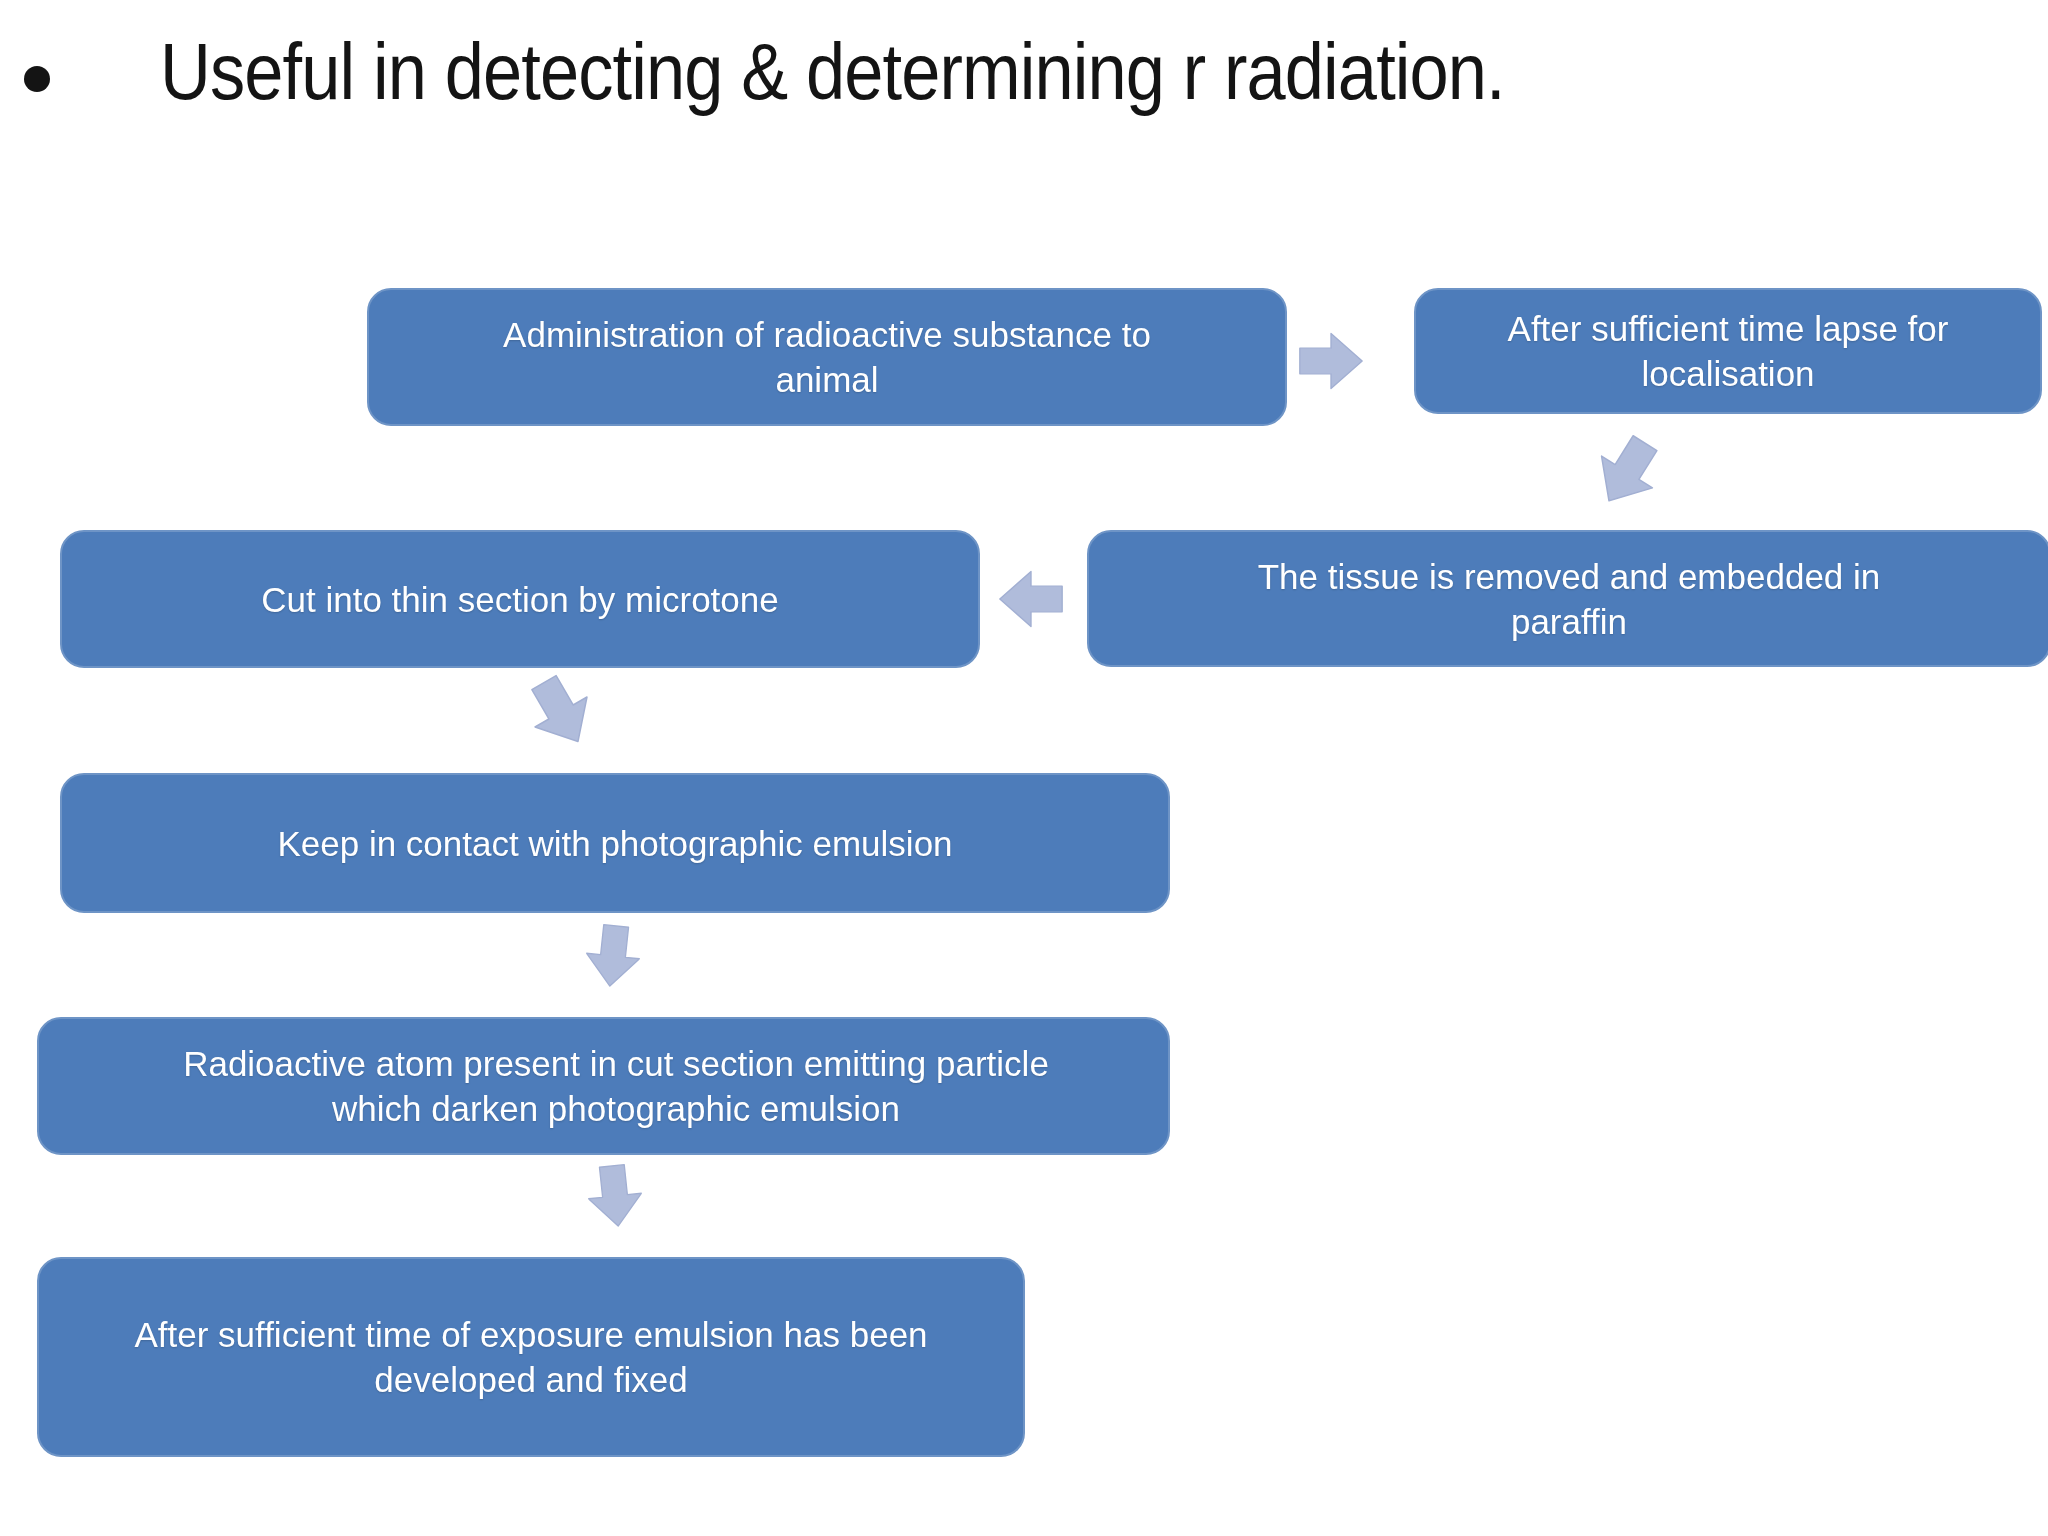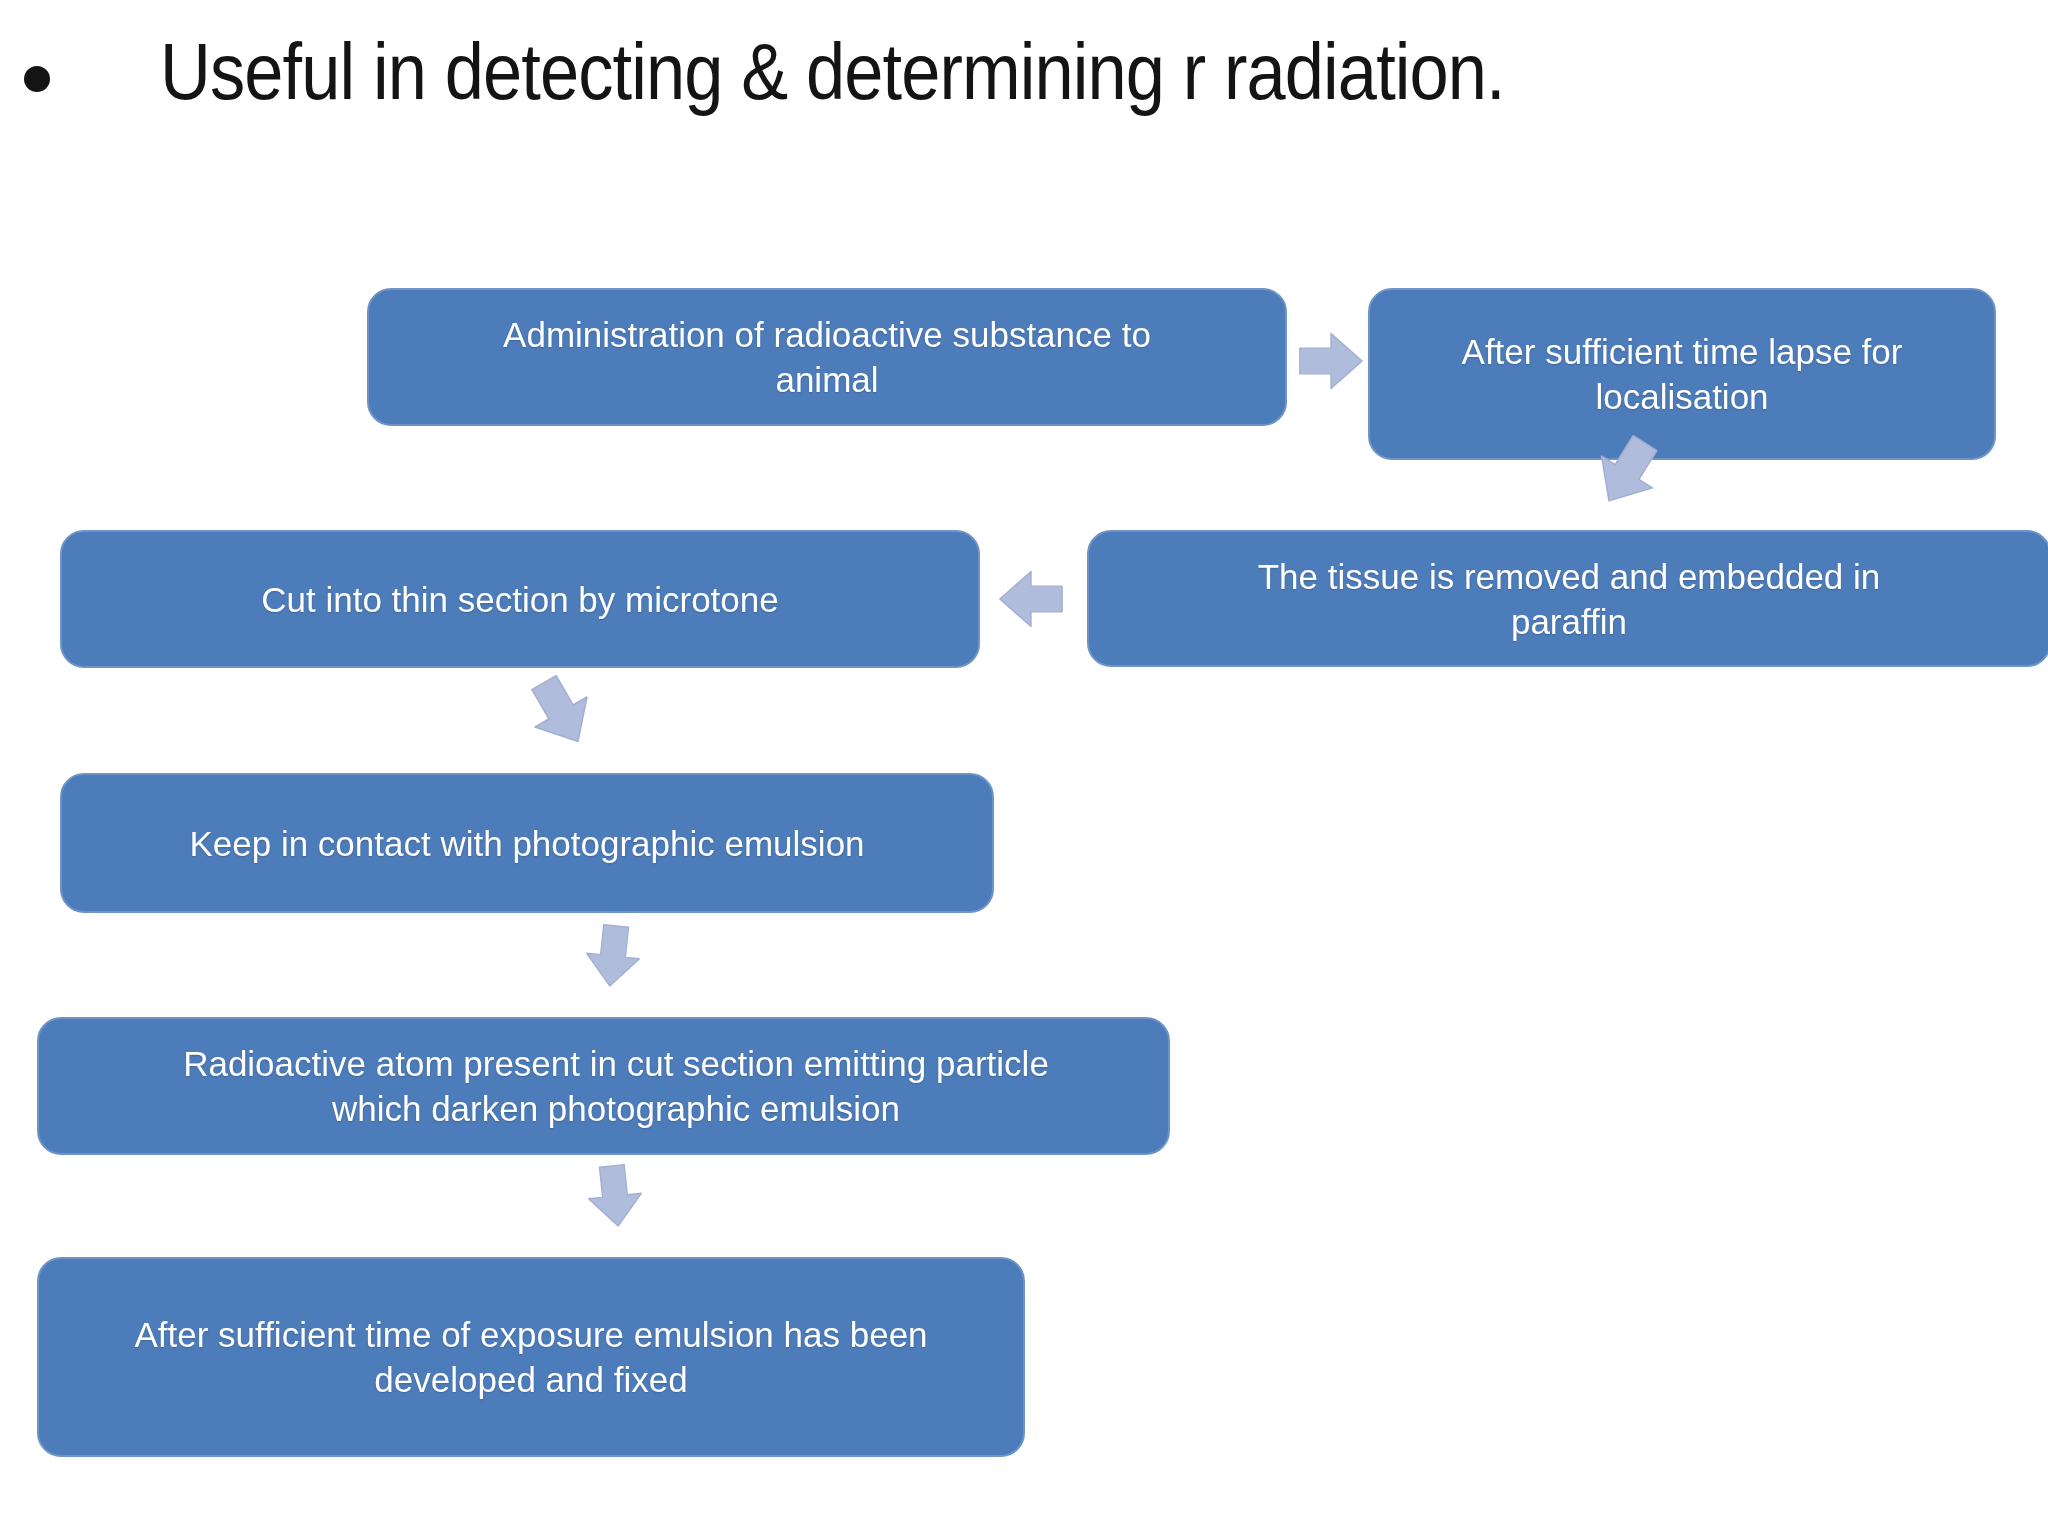--- a/index.html
+++ b/index.html
@@ -47,24 +47,24 @@
     text-align:center;
   }
   .box-label{
     color:var(--box-text);
     font-size:35px;line-height:45px;
     white-space:pre-line;
     padding:0 24px;
     text-shadow:0 1px 2px rgba(0,0,0,0.18);
   }
   .box-1{left:367px;top:288px;width:920px;height:138px;}
-  .box-2{left:1368px;top:288px;width:628px;height:172px;}
+  .box-2{left:1414px;top:288px;width:628px;height:126px;}
   .box-3{left:1087px;top:530px;width:964px;height:137px;}
   .box-4{left:60px;top:530px;width:920px;height:138px;}
-  .box-5{left:60px;top:773px;width:934px;height:140px;}
+  .box-5{left:60px;top:773px;width:1110px;height:140px;}
   .box-6{left:37px;top:1017px;width:1133px;height:138px;padding-left:25px;}
   .box-7{left:37px;top:1257px;width:988px;height:200px;}
 
   
   .block-arrow{position:absolute;}
   .block-arrow svg{display:block;}
   .block-arrow polygon{
     fill:var(--arrow-fill);
     stroke:var(--arrow-stroke);
     stroke-width:1.5;

